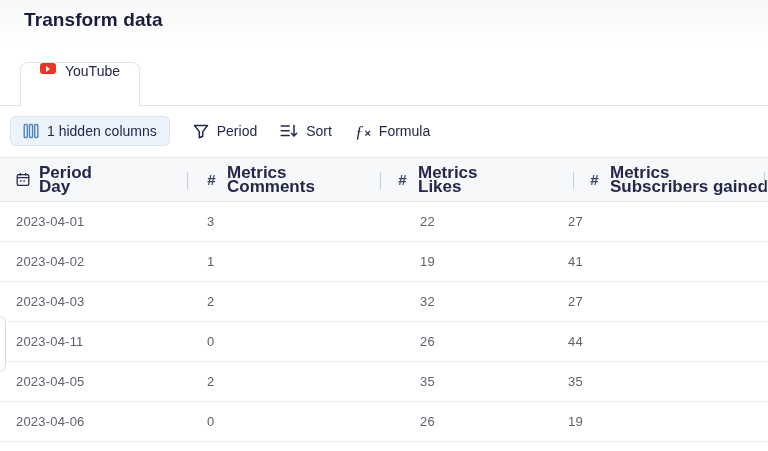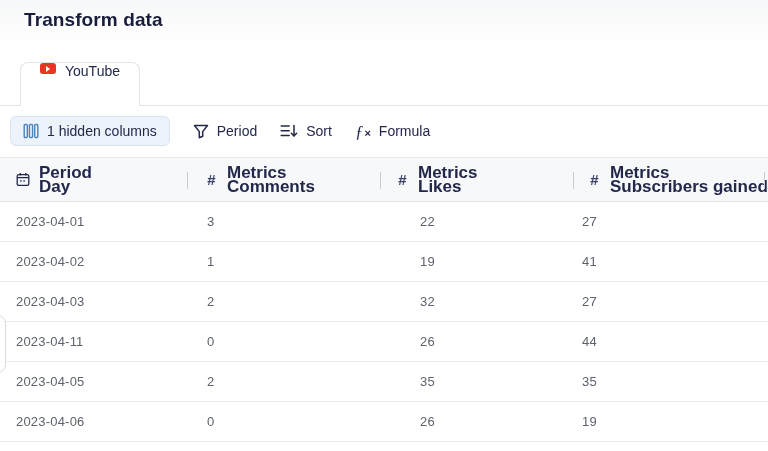--- a/index.html
+++ b/index.html
@@ -69,21 +69,21 @@
   .hash { font-size: 15px; font-weight: 600; color: #3c4169; width: 13px; text-align: center; }
   .cal-icon svg { display: block; }
   .vsep { position: absolute; top: 14px; width: 1px; height: 17px; background: #c9ccd2; }
   
   .tbody { position: absolute; top: 202px; left: 0; width: 768px; }
   .trow { position: relative; height: 40px; border-bottom: 1px solid #ededf1; background: #ffffff; }
   .cell {
     position: absolute; top: 0; height: 40px; line-height: 40px;
     font-size: 13px; color: #5d626c; letter-spacing: .2px; white-space: nowrap;
   }
-  .c0 { left: 16px; } .c1 { left: 207px; } .c2 { left: 420px; } .c3 { left: 582px; }
+  .c0 { left: 16px; } .c1 { left: 207px; } .c2 { left: 420px; } .c3 { left: 568px; }
   .h0 { left: 16px; } .h1 { left: 205px; } .h2 { left: 396px; } .h3 { left: 588px; }
   .s0 { left: 187px; } .s1 { left: 380px; } .s2 { left: 573px; } .s3 { left: 764px; }
   
   .edge-pill {
     position: absolute; left: -11px; top: 315px; width: 17px; height: 58px;
     background: #ffffff; border: 1px solid #d6dade; border-radius: 9px;
     z-index: 3; cursor: pointer;
   }
 </style>
 </head>

